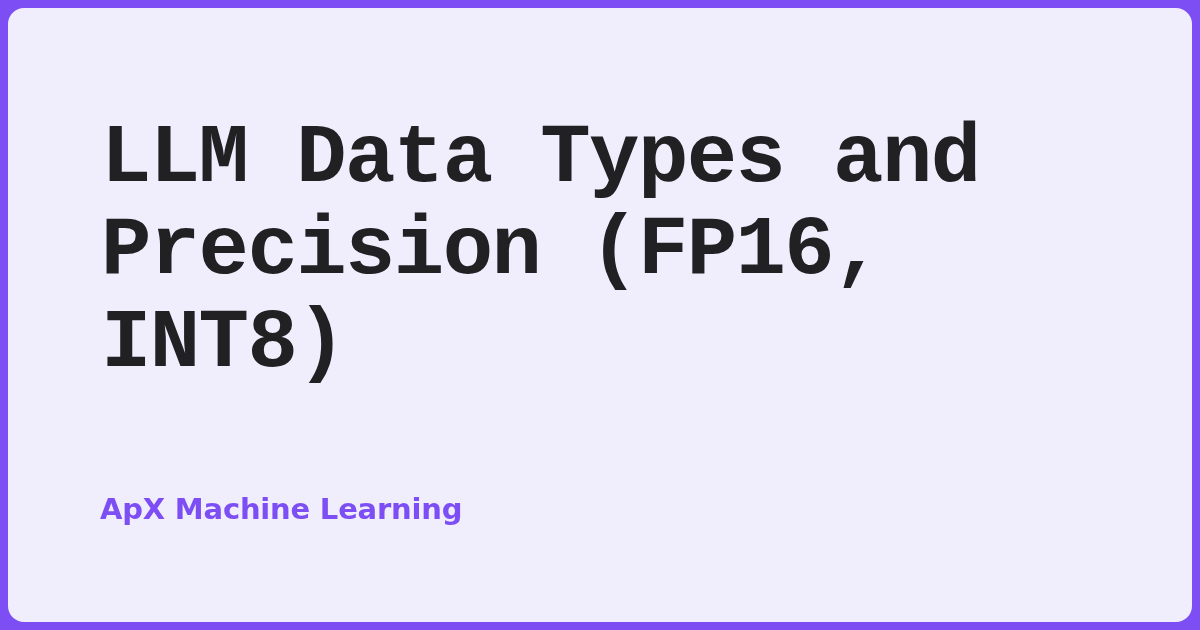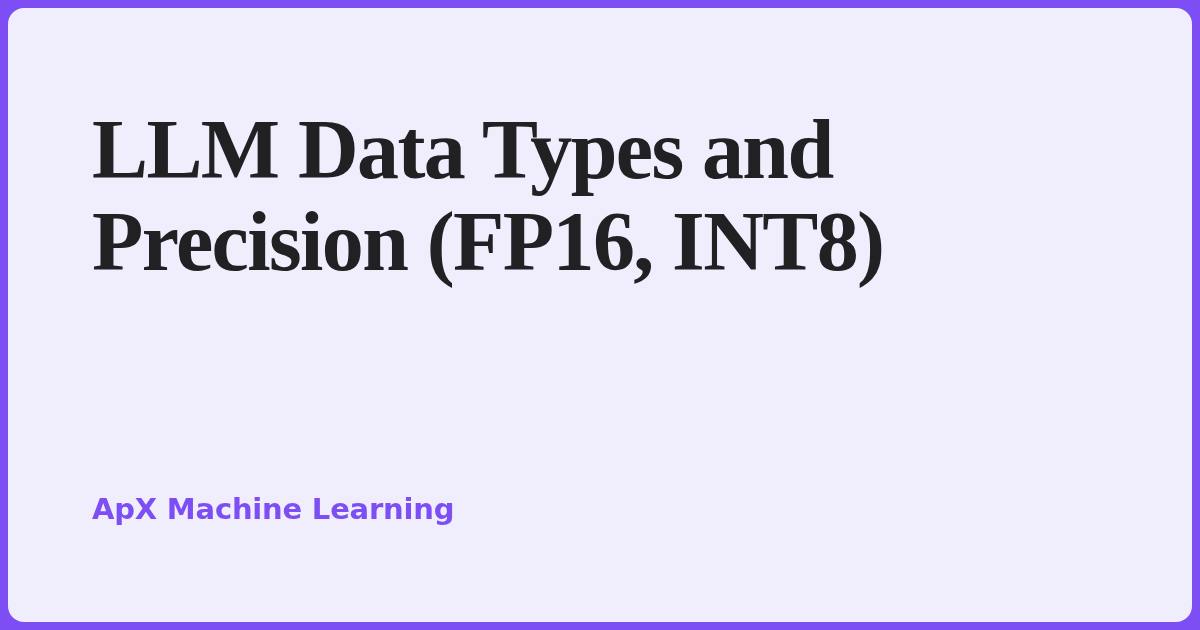--- a/index.html
+++ b/index.html
@@ -47,35 +47,35 @@
     display: flex;
     flex-direction: column;
     justify-content: flex-start;
   }
 
   .title-block {
     margin-top: 96px;
   }
 
   .card-title {
-    margin: 0;
+    margin: 9px;
     color: #212124;
-    font-family: Liberation Serif, serif;
+    font-family: Liberation Mono, monospace;
     font-size: 84px;
     font-weight: 700;
     line-height: 1.1;
     letter-spacing: -1.6px;
     text-align: left;
     max-width: 900px;
     word-wrap: break-word;
   }
 
   .brand-block {
     position: absolute;
-    left: 0;
+    left: 8px;
     top: 484px;
   }
 
   .card-brand {
     margin: 0;
     color: #7c4ef3;
     font-family: "DejaVu Sans", "Liberation Sans", sans-serif;
     font-size: 29px;
     font-weight: 700;
     line-height: 1.2;

